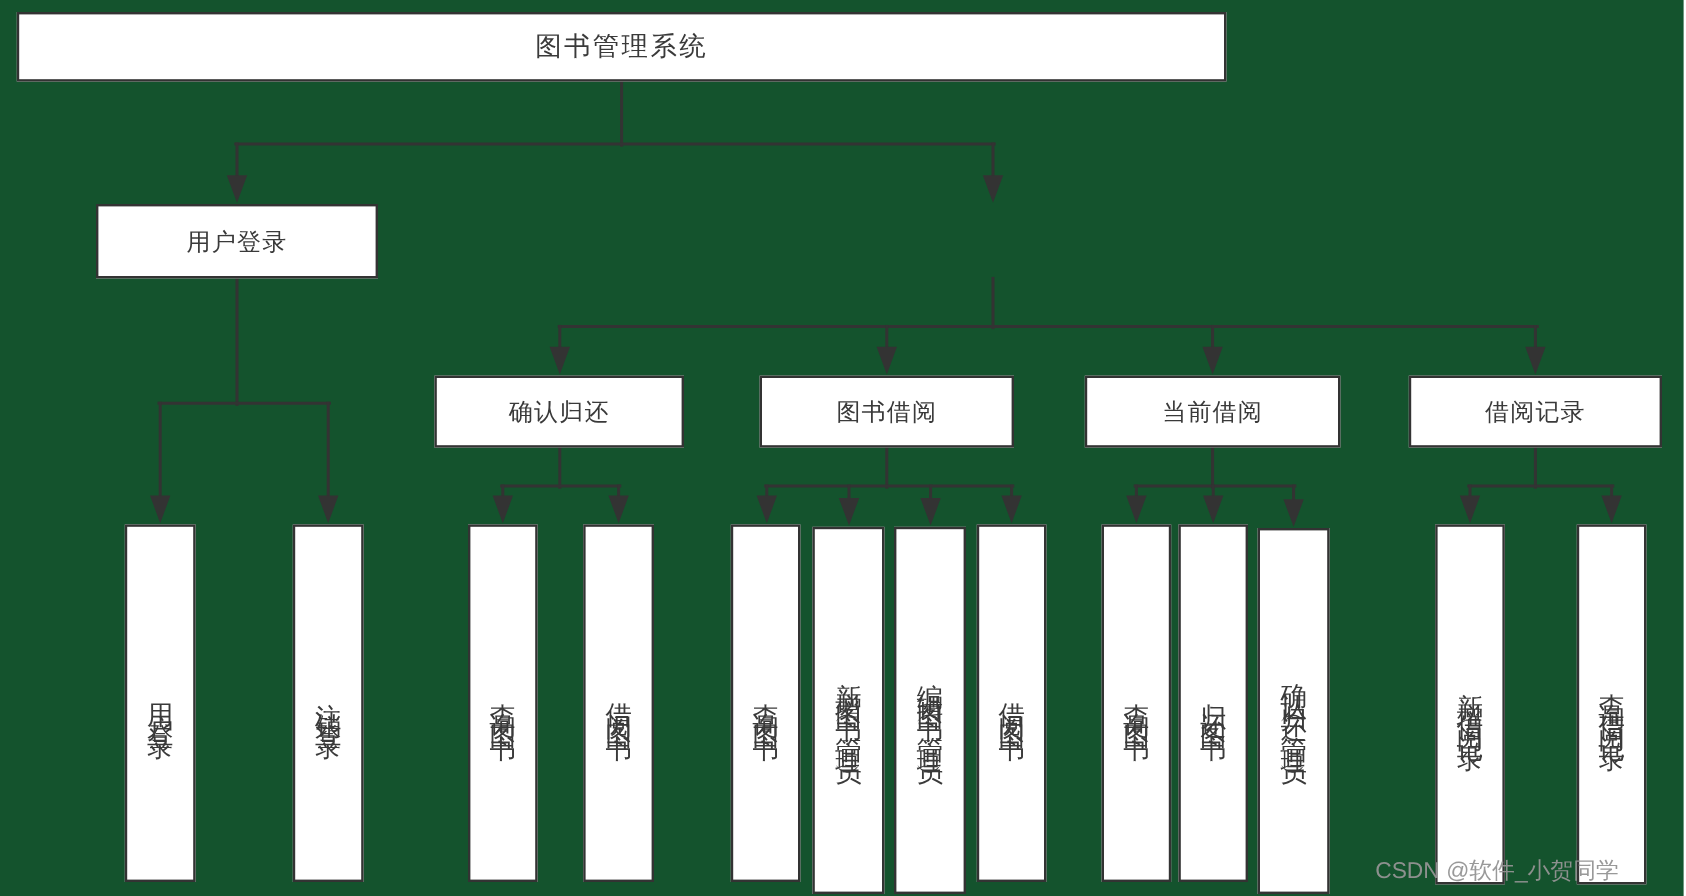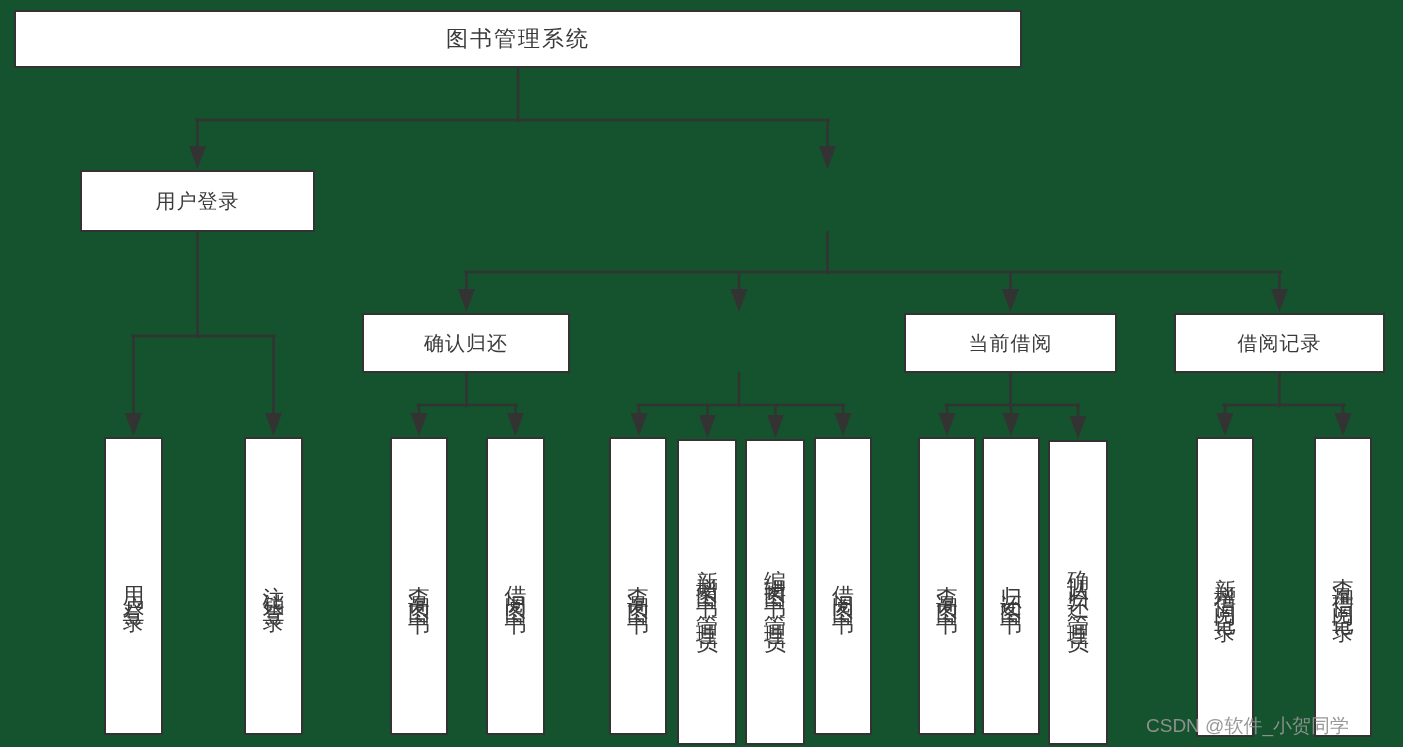--- a/index.html
+++ b/index.html
@@ -111,20 +111,21 @@
       <polygon points="1216.5,413 1233.5,413 1225,436" fill="#333333"></polygon>
       <line x1="1343" y1="405" x2="1343" y2="418" stroke="#333333" stroke-width="2.5" stroke-linecap="square"></line>
       <polygon points="1334.5,413 1351.5,413 1343,436" fill="#333333"></polygon>
     </svg>
 
   <div class="box h-box root-box" style="left:14px;top:10px;width:1008px;height:58px;">图书管理系统</div>
 
   <div class="box h-box" style="left:80px;top:170px;width:235px;height:62px;">用户登录</div>
 
   <div class="box h-box" style="left:362px;top:313px;width:208px;height:60px;">确认归还</div>
+  <div class="box h-box" style="left:633px;top:313px;width:212px;height:60px;">图书借阅</div>
   <div class="box h-box" style="left:904px;top:313px;width:213px;height:60px;">当前借阅</div>
   <div class="box h-box" style="left:1174px;top:313px;width:211px;height:60px;">借阅记录</div>
 
   <div class="box v-box" style="left:104px;top:437px;width:59px;height:298px;">用户登录</div>
   <div class="box v-box" style="left:244px;top:437px;width:59px;height:298px;">注销登录</div>
 
   <div class="box v-box" style="left:390px;top:437px;width:58px;height:298px;">查询图书</div>
   <div class="box v-box" style="left:486px;top:437px;width:59px;height:298px;">借阅图书</div>
 
   <div class="box v-box" style="left:609px;top:437px;width:58px;height:298px;">查询图书</div>

